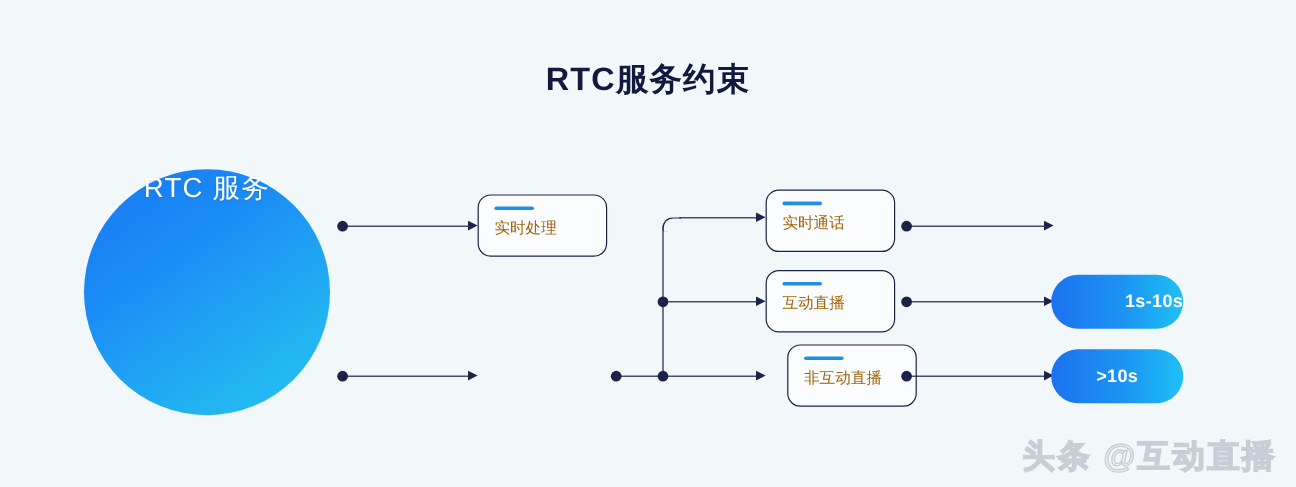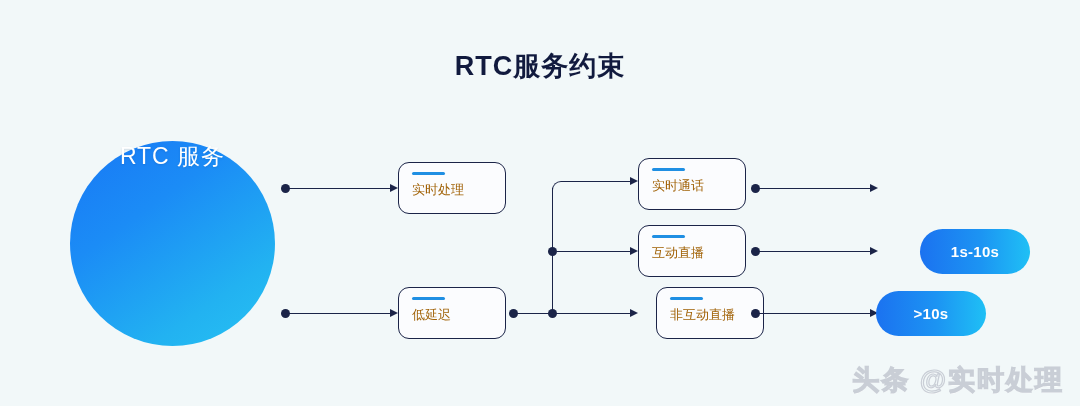--- a/index.html
+++ b/index.html
@@ -101,24 +101,20 @@
 
   <div class="dot" style="left:281px;top:309px;"></div>
   <div class="hline" style="left:288px;top:313px;width:102px;"></div>
   <div class="arrow" style="left:390px;top:309px;"></div>
 
   <div class="node" style="left:398px;top:162px;">
     <div class="bar"></div>
     <div class="txt">实时处理</div>
   </div>
 
-  <div class="node" style="left:398px;top:287px;">
-    <div class="bar"></div>
-    <div class="txt">低延迟</div>
-  </div>
 
   <div class="dot" style="left:509px;top:309px;"></div>
   <div class="hline" style="left:515px;top:313px;width:115px;"></div>
   <div class="arrow" style="left:630px;top:309px;"></div>
 
   <div class="vline" style="left:552px;top:188px;height:126px;"></div>
   <div class="dot" style="left:548px;top:309px;"></div>
   <div class="dot" style="left:548px;top:247px;"></div>
 
   <div class="hline" style="left:557px;top:251px;width:73px;"></div>
@@ -148,22 +144,22 @@
   <div class="arrow" style="left:870px;top:184px;"></div>
 
   <div class="dot" style="left:751px;top:247px;"></div>
   <div class="hline" style="left:757px;top:251px;width:113px;"></div>
   <div class="arrow" style="left:870px;top:247px;"></div>
 
   <div class="dot" style="left:751px;top:309px;"></div>
   <div class="hline" style="left:757px;top:313px;width:113px;"></div>
   <div class="arrow" style="left:870px;top:309px;"></div>
 
-  <div class="pill" style="left:920px;top:229px;">
+  <div class="pill" style="left:876px;top:229px;justify-content:flex-end;">
     <span>1s-10s</span>
   </div>
   <div class="pill" style="left:876px;top:291px;align-items:center;">
     <span>&gt;10s</span>
   </div>
 
-  <div class="watermark">头条 @实时处理</div>
+  <div class="watermark">头条 @互动直播</div>
 
 </div>
 
 </body></html>

